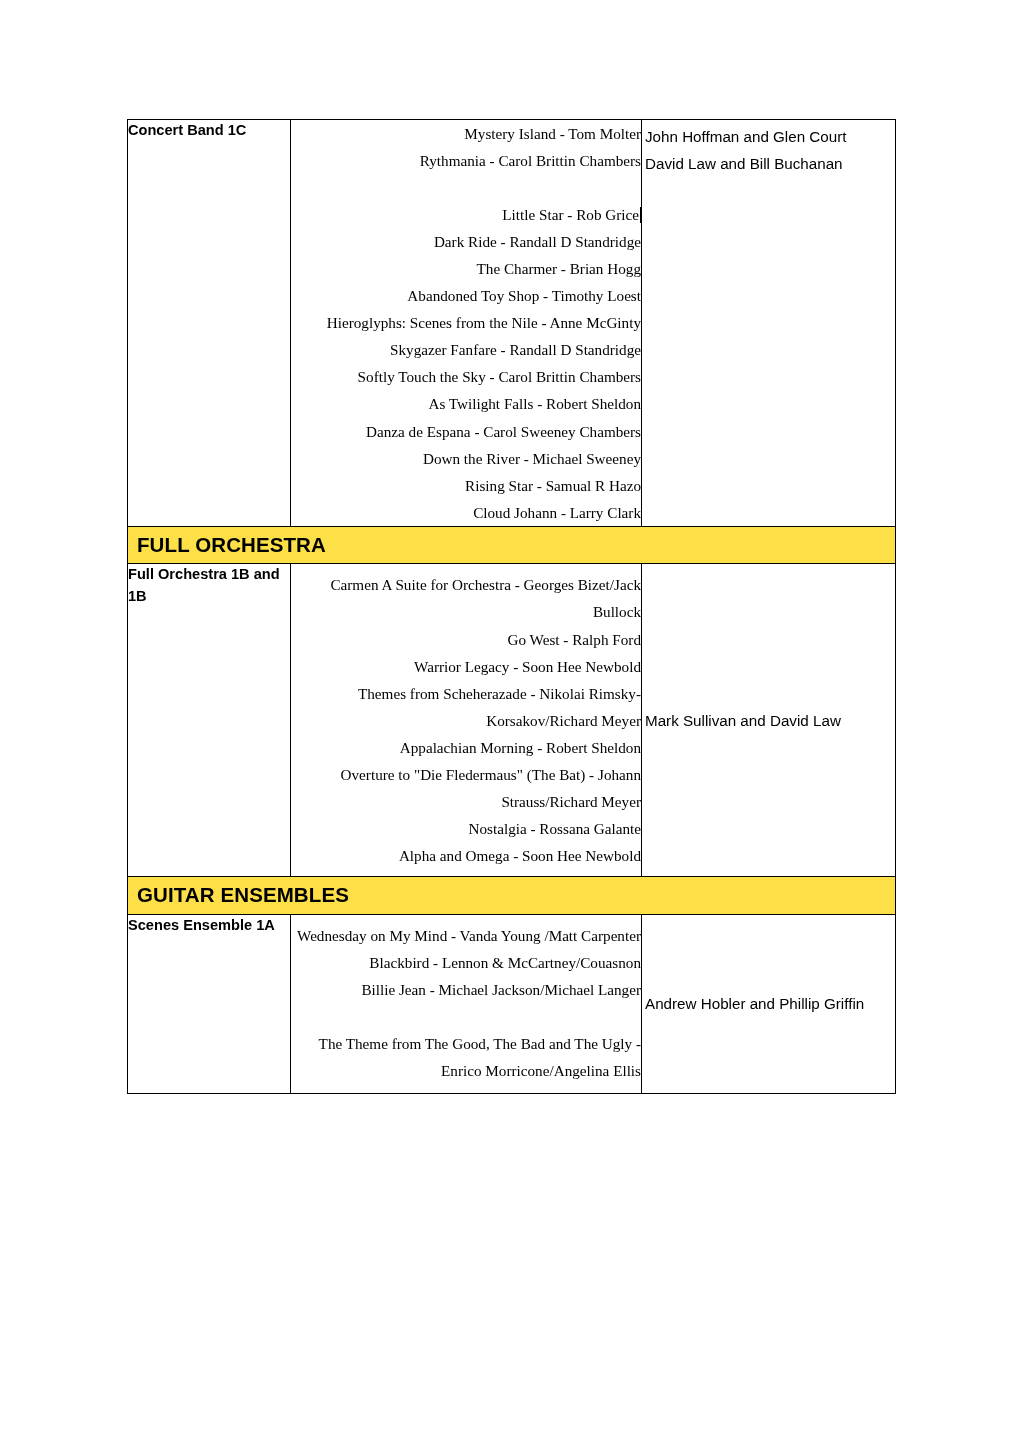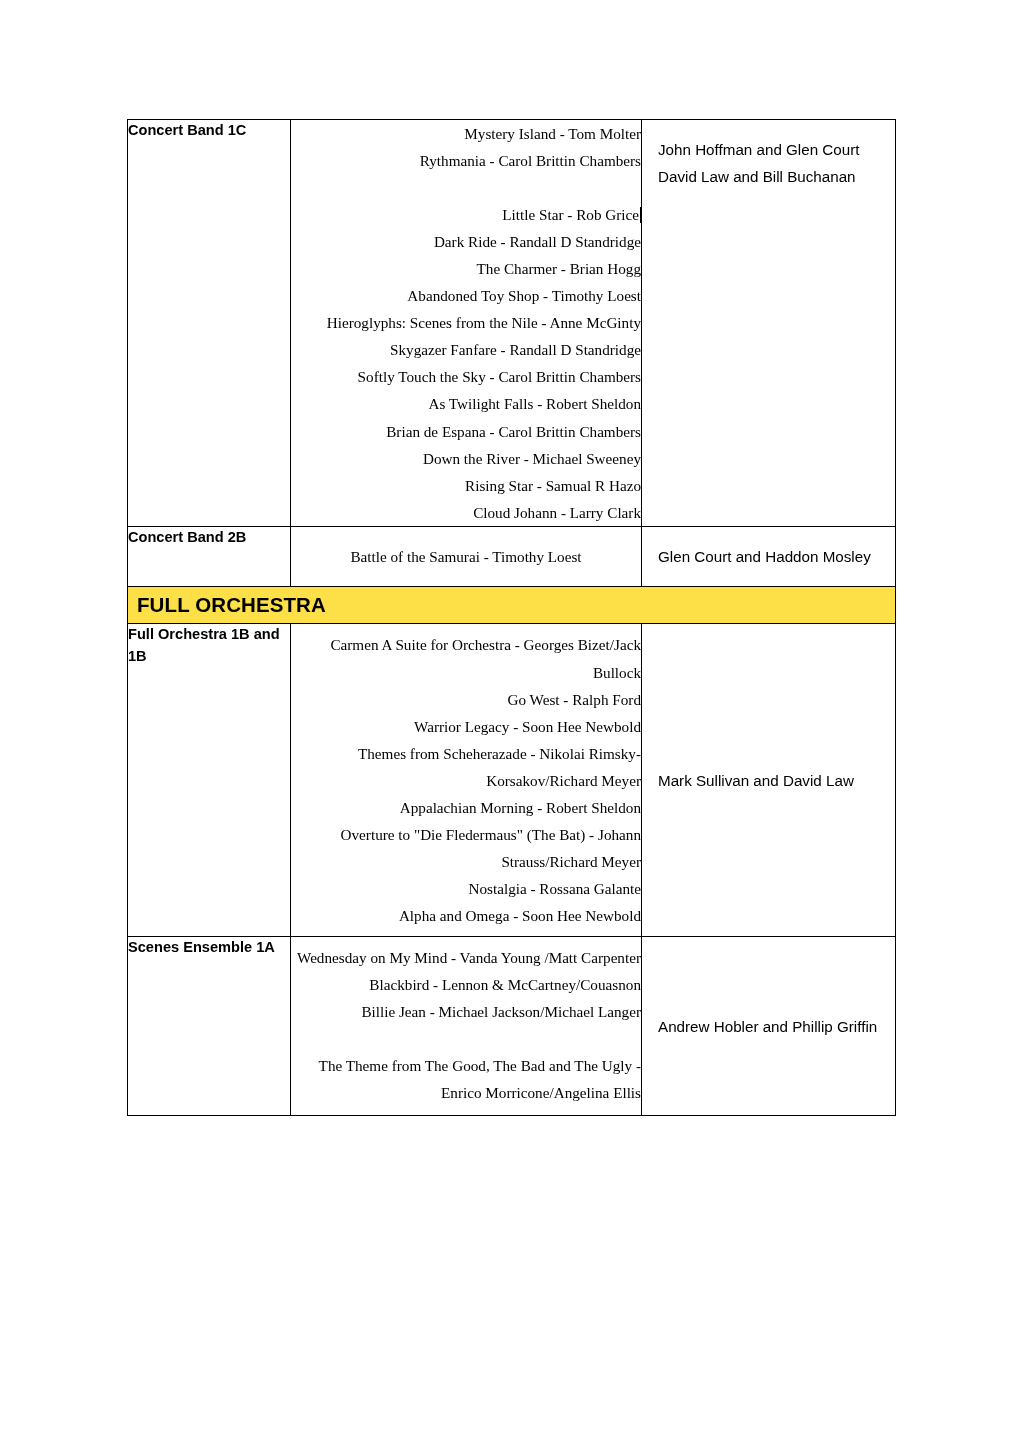--- a/index.html
+++ b/index.html
@@ -81,21 +81,21 @@
   
   .cell-conductors {
     padding: 5px 8px 6px 10px;
     text-align: left;
     vertical-align: top;
   }
   .cell-conductors.mid {
     vertical-align: middle;
   }
   .cond-list {
-    margin: 16px;
+    margin: 3px;
     padding: 0;
     list-style: none;
   }
   .cond-list li {
     margin: 0;
     padding: 0;
   }
 
   
   .section-band td {
@@ -144,49 +144,34 @@
             <li>Rythmania - Carol Brittin Chambers</li>
             <li class="blank"></li>
             <li><span>Little Star - Rob Grice</span><span class="caret"></span></li>
             <li>Dark Ride - Randall D Standridge</li>
             <li>The Charmer - Brian Hogg</li>
             <li>Abandoned Toy Shop - Timothy Loest</li>
             <li>Hieroglyphs: Scenes from the Nile - Anne McGinty</li>
             <li>Skygazer Fanfare - Randall D Standridge</li>
             <li>Softly Touch the Sky - Carol Brittin Chambers</li>
             <li>As Twilight Falls - Robert Sheldon</li>
-            <li>Brian de Espana - Carol Brittin Chambers</li>
+            <li>Danza de Espana - Carol Sweeney Chambers</li>
             <li>Down the River - Michael Sweeney</li>
             <li>Rising Star - Samual R Hazo</li>
             <li>Cloud Johann - Larry Clark</li>
           </ul>
         </td>
         <td class="cell-conductors">
           <ul class="cond-list">
             <li>John Hoffman and Glen Court</li>
             <li>David Law and Bill Buchanan</li>
           </ul>
         </td>
       </tr>
 
-      <tr>
-        <td class="cell-ensemble">
-          <span>Concert Band 2B</span>
-        </td>
-        <td class="cell-repertoire" style="vertical-align:middle; text-align:center; padding-top:10px; padding-bottom:10px;">
-          <ul class="rep-list">
-            <li class="centerish">Battle of the Samurai - Timothy Loest</li>
-          </ul>
-        </td>
-        <td class="cell-conductors">
-          <ul class="cond-list">
-            <li>Glen Court and Haddon Mosley</li>
-          </ul>
-        </td>
-      </tr>
 
       <tr class="section-band">
         <td colspan="3">
           <span class="band-label">FULL ORCHESTRA</span>
         </td>
       </tr>
 
       <tr>
         <td class="cell-ensemble">
           <span>Full Orchestra 1B and 1B</span>
@@ -203,20 +188,25 @@
             <li>Alpha and Omega - Soon Hee Newbold</li>
           </ul>
         </td>
         <td class="cell-conductors mid">
           <ul class="cond-list">
             <li>Mark Sullivan and David Law</li>
           </ul>
         </td>
       </tr>
 
+      <tr class="section-band">
+        <td colspan="3">
+          <span class="band-label">GUITAR ENSEMBLES</span>
+        </td>
+      </tr>
 
       <tr>
         <td class="cell-ensemble">
           <span>Scenes Ensemble 1A</span>
         </td>
         <td class="cell-repertoire" style="padding-top:7px;padding-bottom:9px;">
           <ul class="rep-list">
             <li>Wednesday on My Mind - Vanda Young /Matt Carpenter</li>
             <li>Blackbird - Lennon &amp; McCartney/Couasnon</li>
             <li>Billie Jean - Michael Jackson/Michael Langer</li>

